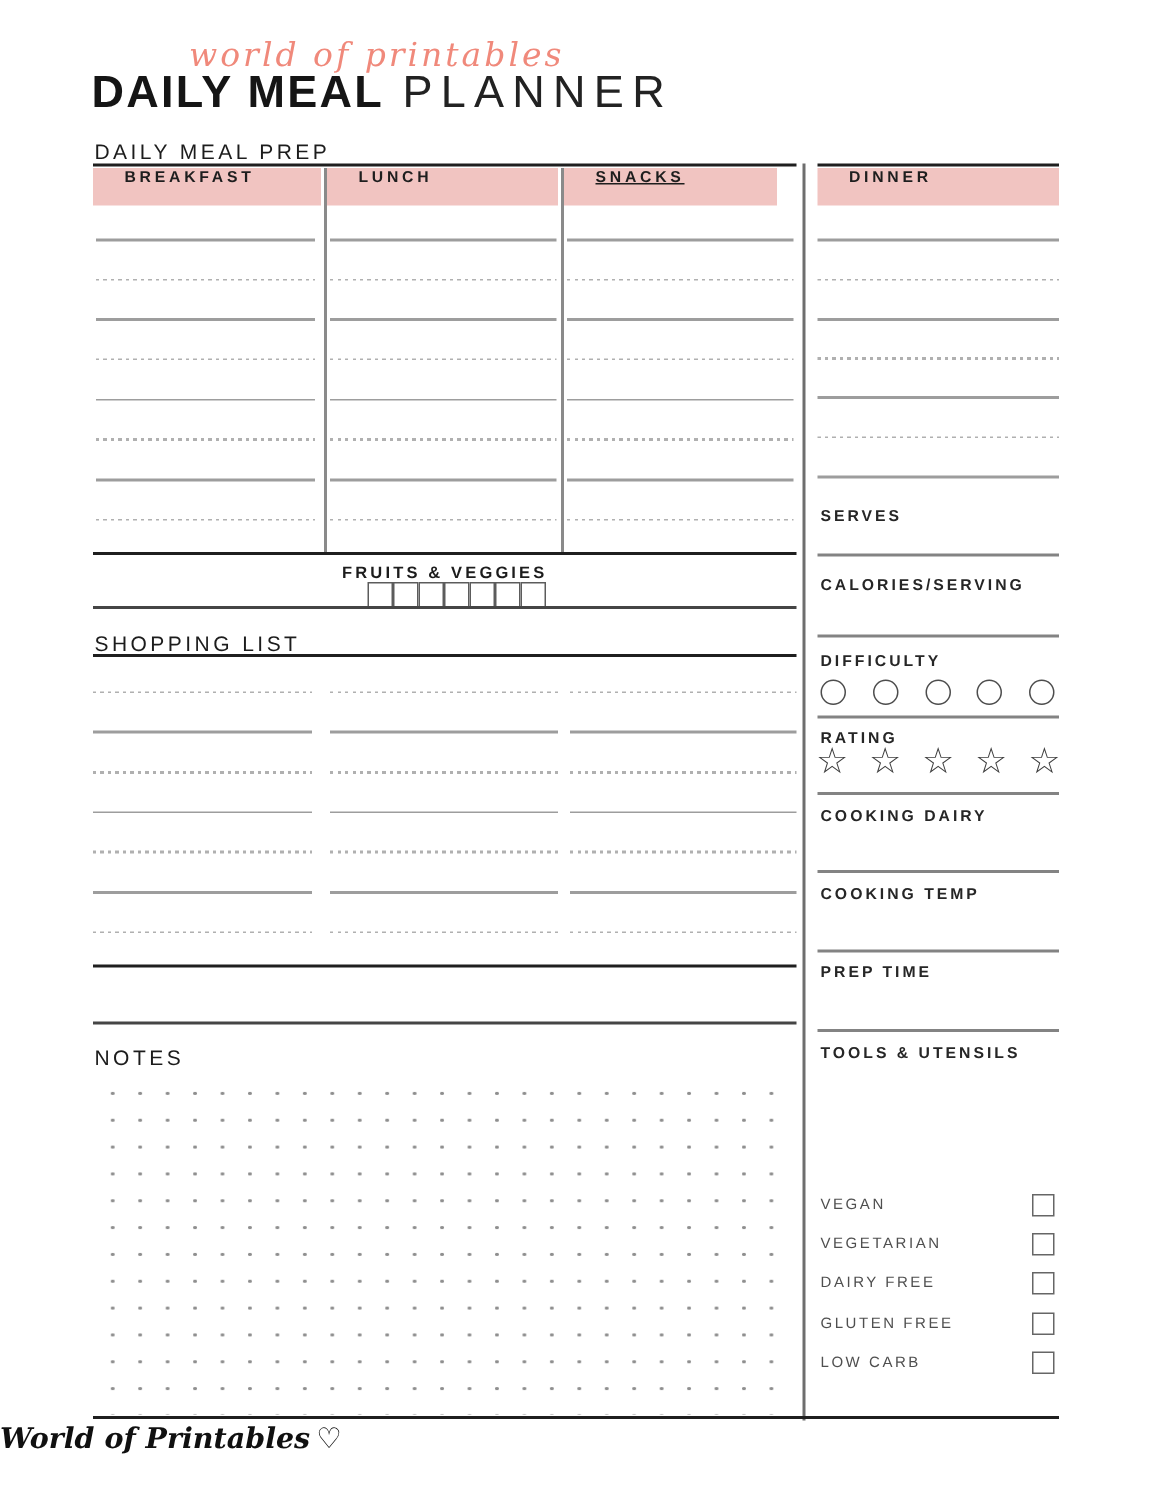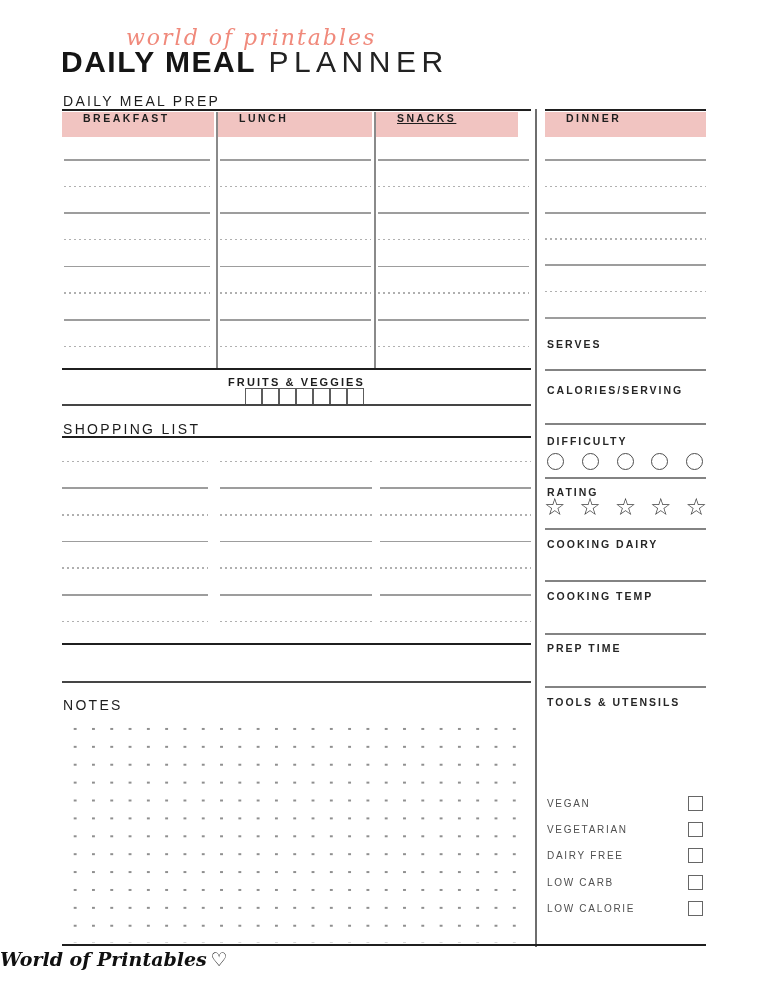--- a/index.html
+++ b/index.html
@@ -235,25 +235,25 @@
     </div>
       <div class="diet-row">
       <span class="diet-label">VEGETARIAN</span>
       <span class="cbx sm"></span>
     </div>
       <div class="diet-row">
       <span class="diet-label">DAIRY FREE</span>
       <span class="cbx sm"></span>
     </div>
       <div class="diet-row">
+      <span class="diet-label">GLUTEN FREE</span>
+      <span class="cbx sm"></span>
+    </div>
+      <div class="diet-row">
       <span class="diet-label">LOW CARB</span>
-      <span class="cbx sm"></span>
-    </div>
-      <div class="diet-row">
-      <span class="diet-label">LOW CALORIE</span>
       <span class="cbx sm"></span>
     </div>
     </div>
 
   <div class="rule k" style="left:62px;top:944px;width:644px;height:2.2px;"></div>
   <div class="footer"><span>World of Printables</span><span class="heart">♡</span></div>
 
 </div>
 
 </body></html>

